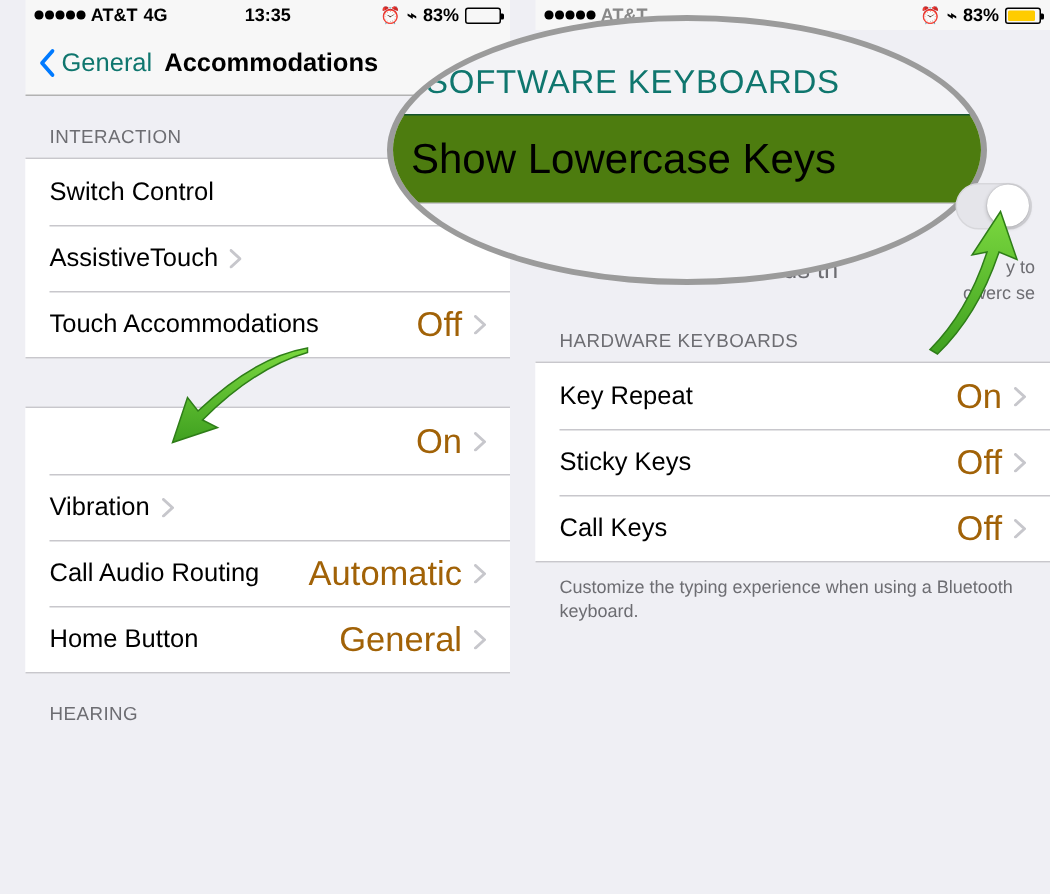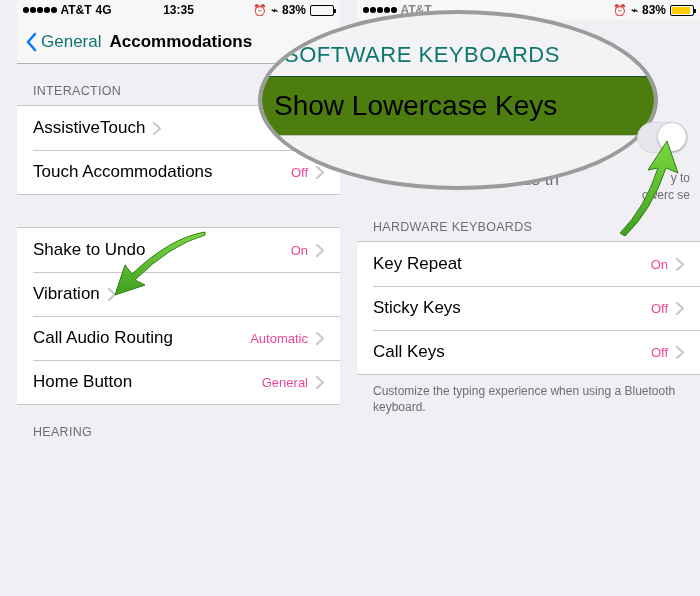--- a/index.html
+++ b/index.html
@@ -106,22 +106,22 @@
     position: relative;
     background: #fff;
   }
   .cell + .cell::before {
     content:""; position:absolute; left:16px; right:0; top:0;
     border-top: 1px solid #c8c7cc;
   }
   .cell-label { font-size: 17px; color:#000; }
   .cell-detail {
     margin-left: auto;
-    font-size: 13px;
-    color: #ec4899;
+    font-size: 23px;
+    color: #a16207;
   }
   .chevron {
     margin-left: 8px;
     color: #c7c7cc;
   }
   .chevron svg { width: 8px; height: 13px; display:block; }
 
   .toggle {
     margin-left: auto;
     width: 51px; height: 31px;
@@ -213,20 +213,29 @@
         </svg>
       <span>General</span>
     </div>
     <div class="nav-title">Accommodations</div>
   </div>
 
   <div class="section-header">INTERACTION</div>
 
   <div class="cell-group">
     <div class="cell">
+      <span class="cell-label">Switch Control</span>
+      <span class="cell-detail"></span>
+      <span class="chevron">
+          <svg viewBox="0 0 8 13">
+            <path d="M1 1 L7 6.5 L1 12" stroke="#c7c7cc" stroke-width="2" fill="none" stroke-linecap="round" stroke-linejoin="round"></path>
+          </svg>
+        </span>
+    </div>
+    <div class="cell">
       <span class="cell-label">AssistiveTouch</span>
       <span class="chevron">
           <svg viewBox="0 0 8 13">
             <path d="M1 1 L7 6.5 L1 12" stroke="#c7c7cc" stroke-width="2" fill="none" stroke-linecap="round" stroke-linejoin="round"></path>
           </svg>
         </span>
     </div>
     <div class="cell">
       <span class="cell-label">Touch Accommodations</span>
       <span class="cell-detail">Off</span>
@@ -235,21 +244,20 @@
             <path d="M1 1 L7 6.5 L1 12" stroke="#c7c7cc" stroke-width="2" fill="none" stroke-linecap="round" stroke-linejoin="round"></path>
           </svg>
         </span>
     </div>
   </div>
 
   <div class="gap"></div>
 
   <div class="cell-group">
     <div class="cell">
-      <span class="cell-label">Shake to Undo</span>
       <span class="cell-detail">On</span>
       <span class="chevron">
           <svg viewBox="0 0 8 13">
             <path d="M1 1 L7 6.5 L1 12" stroke="#c7c7cc" stroke-width="2" fill="none" stroke-linecap="round" stroke-linejoin="round"></path>
           </svg>
         </span>
     </div>
     <div class="cell">
       <span class="cell-label">Vibration</span>
       <span class="chevron">

